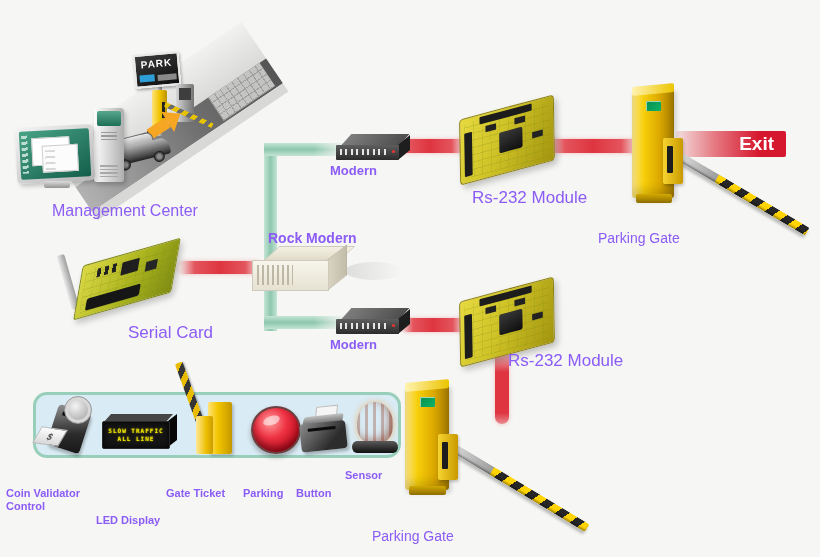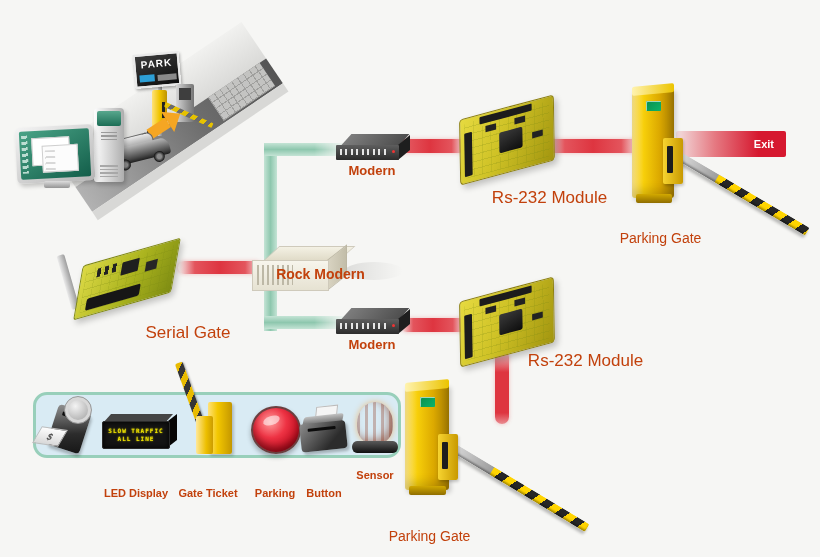--- a/index.html
+++ b/index.html
@@ -1,37 +1,37 @@
 <!DOCTYPE html>
 <html><head>
 <meta charset="utf-8">
 <style>
   html,body{margin:0;padding:0;background:#fff;}
   .canvas{position:relative;width:820px;height:557px;background:#f6f6f4;overflow:hidden;
           font-family:"Liberation Sans",sans-serif;color:#3b3b3b;}
   .abs{position:absolute;}
-  .lbl{position:absolute;text-align:center;color:#c2410c;line-height:1.15;}
+  .lbl{position:absolute;color:#8b5cf6;line-height:1.15;}
   .lbl.big{font-size:17px;}
   .lbl.med{font-size:14px;}
   .lbl.bold{font-weight:bold;}
   .lbl.small{font-size:11px;font-weight:bold;}
 
   
   .red-line{position:absolute;border-radius:7px;
     background:linear-gradient(90deg,rgba(224,56,66,0) 0%,rgba(224,56,66,.85) 20%,#de3540 50%,rgba(224,56,66,.85) 80%,rgba(224,56,66,0) 100%);
     box-shadow:0 0 4px rgba(222,53,64,.30);}
   .red-line.v{background:linear-gradient(180deg,rgba(224,56,66,.15) 0%,#de3540 30%,#de3540 85%,rgba(224,56,66,.55) 100%);}
   .green-line{position:absolute;}
   .green-v{background:linear-gradient(90deg,#c4e4d5,#8ec7ae 50%,#c4e4d5);}
   .green-h{background:linear-gradient(180deg,#c4e4d5,#8ec7ae 50%,#c4e4d5);
     -webkit-mask-image:linear-gradient(90deg,#000 60%,transparent 100%);
     mask-image:linear-gradient(90deg,#000 60%,transparent 100%);}
 
   
-  .banner{position:absolute;display:flex;align-items:center;color:#fff;font-weight:bold;font-size:11px;border-radius:2px;}
+  .banner{position:absolute;display:flex;align-items:center;color:#fff;font-weight:bold;font-size:19px;border-radius:2px;}
   .banner.exit{background:linear-gradient(90deg,rgba(214,24,47,.10),rgba(224,80,92,.75) 35%,#d6182f 75%);justify-content:flex-end;padding-right:12px;}
   .banner.entrance{background:linear-gradient(90deg,#8bc9e3,#2d9fcc 70%,#1f96c6);justify-content:center;box-shadow:1px 2px 3px rgba(0,0,0,.15);}
 
   
   .modem{position:absolute;width:76px;height:30px;}
   .modem-top{position:absolute;left:10px;top:0;width:58px;height:12px;transform:skewX(-42deg);
     background:linear-gradient(90deg,#7d7d7d,#4e4e4e);}
   .modem-front{position:absolute;left:0;top:11px;width:63px;height:15px;border-radius:1px;
     background:linear-gradient(180deg,#5e5e5e,#2c2c2c);}
   .modem-lights{position:absolute;left:4px;top:4px;width:46px;height:6px;
@@ -259,20 +259,21 @@
   <div class="monitor">
     <div class="monitor-frame">
       <div class="monitor-screen">
         <div class="mon-col"></div>
         <div class="mon-win1"></div>
         <div class="mon-win2"></div>
       </div>
     </div>
     <div class="monitor-stand"></div>
   </div>
+  <div class="lbl" style="left:52px;top:202px;width:190px;font-size:16px;">Management Center</div>
 
   <div class="green-line green-v" style="left:264px;top:143px;width:13px;height:188px;"></div>
   <div class="green-line green-h" style="left:264px;top:143px;width:84px;height:13px;"></div>
   <div class="green-line green-h" style="left:264px;top:316px;width:84px;height:13px;"></div>
 
   <div class="red-line" style="left:178px;top:261px;width:84px;height:13px;"></div>
   <div class="red-line" style="left:394px;top:139px;width:72px;height:14px;"></div>
   <div class="red-line" style="left:546px;top:139px;width:94px;height:14px;"></div>
   <div class="red-line" style="left:400px;top:318px;width:66px;height:14px;"></div>
   <div class="red-line v" style="left:495px;top:350px;width:14px;height:74px;"></div>
@@ -320,31 +321,31 @@
   <div class="serial" style="left:62px;top:244px;">
     <div class="serial-bracket"></div>
     <div class="serial-board">
       <div class="rs232-traces"></div>
       <div class="serial-port"></div>
       <div class="serial-chip1"></div>
       <div class="serial-chip2"></div>
       <div class="serial-caps"></div>
     </div>
   </div>
-  <div class="lbl big" style="left:128px;top:323px;width:120px;">Serial Gate</div>
+  <div class="lbl big" style="left:128px;top:323px;width:120px;">Serial Card</div>
 
   <div class="rock-shadow"></div>
   <div class="rock" style="left:252px;top:246px;">
     <div class="rock-top"></div>
     <div class="rock-side"></div>
     <div class="rock-front">
       <div class="rock-vents"></div>
     </div>
   </div>
-  <div class="lbl med bold" style="left:268px;top:230px;width:105px;margin-top:36px;">Rock Modern</div>
+  <div class="lbl med bold" style="left:268px;top:230px;width:105px;">Rock Modern</div>
 
   <div class="modem" style="left:336px;top:308px;">
     <div class="modem-top"></div>
     <div class="modem-side"></div>
     <div class="modem-front">
       <div class="modem-lights"></div>
       <div class="modem-led"></div>
     </div>
   </div>
   <div class="lbl med bold" style="left:330px;top:338px;width:84px;font-size:13px;">Modern</div>
@@ -419,19 +420,20 @@
     </div>
   </div>
 
   <div class="abs" style="left:352px;top:400px;width:46px;height:56px;">
     <div class="sensor-dome">
       <div class="sensor-streaks"></div>
     </div>
     <div class="sensor-base"></div>
   </div>
 
-  <div class="lbl small" style="left:96px;top:487px;width:80px;">LED Display</div>
+  <div class="lbl small" style="left:6px;top:487px;width:88px;">Coin Validator Control</div>
+  <div class="lbl small" style="left:96px;top:514px;width:80px;">LED Display</div>
   <div class="lbl small" style="left:166px;top:487px;width:84px;">Gate Ticket</div>
   <div class="lbl small" style="left:243px;top:487px;width:64px;">Parking</div>
   <div class="lbl small" style="left:296px;top:487px;width:56px;">Button</div>
   <div class="lbl small" style="left:345px;top:469px;width:60px;">Sensor</div>
 
 </div>
 
 </body></html>

